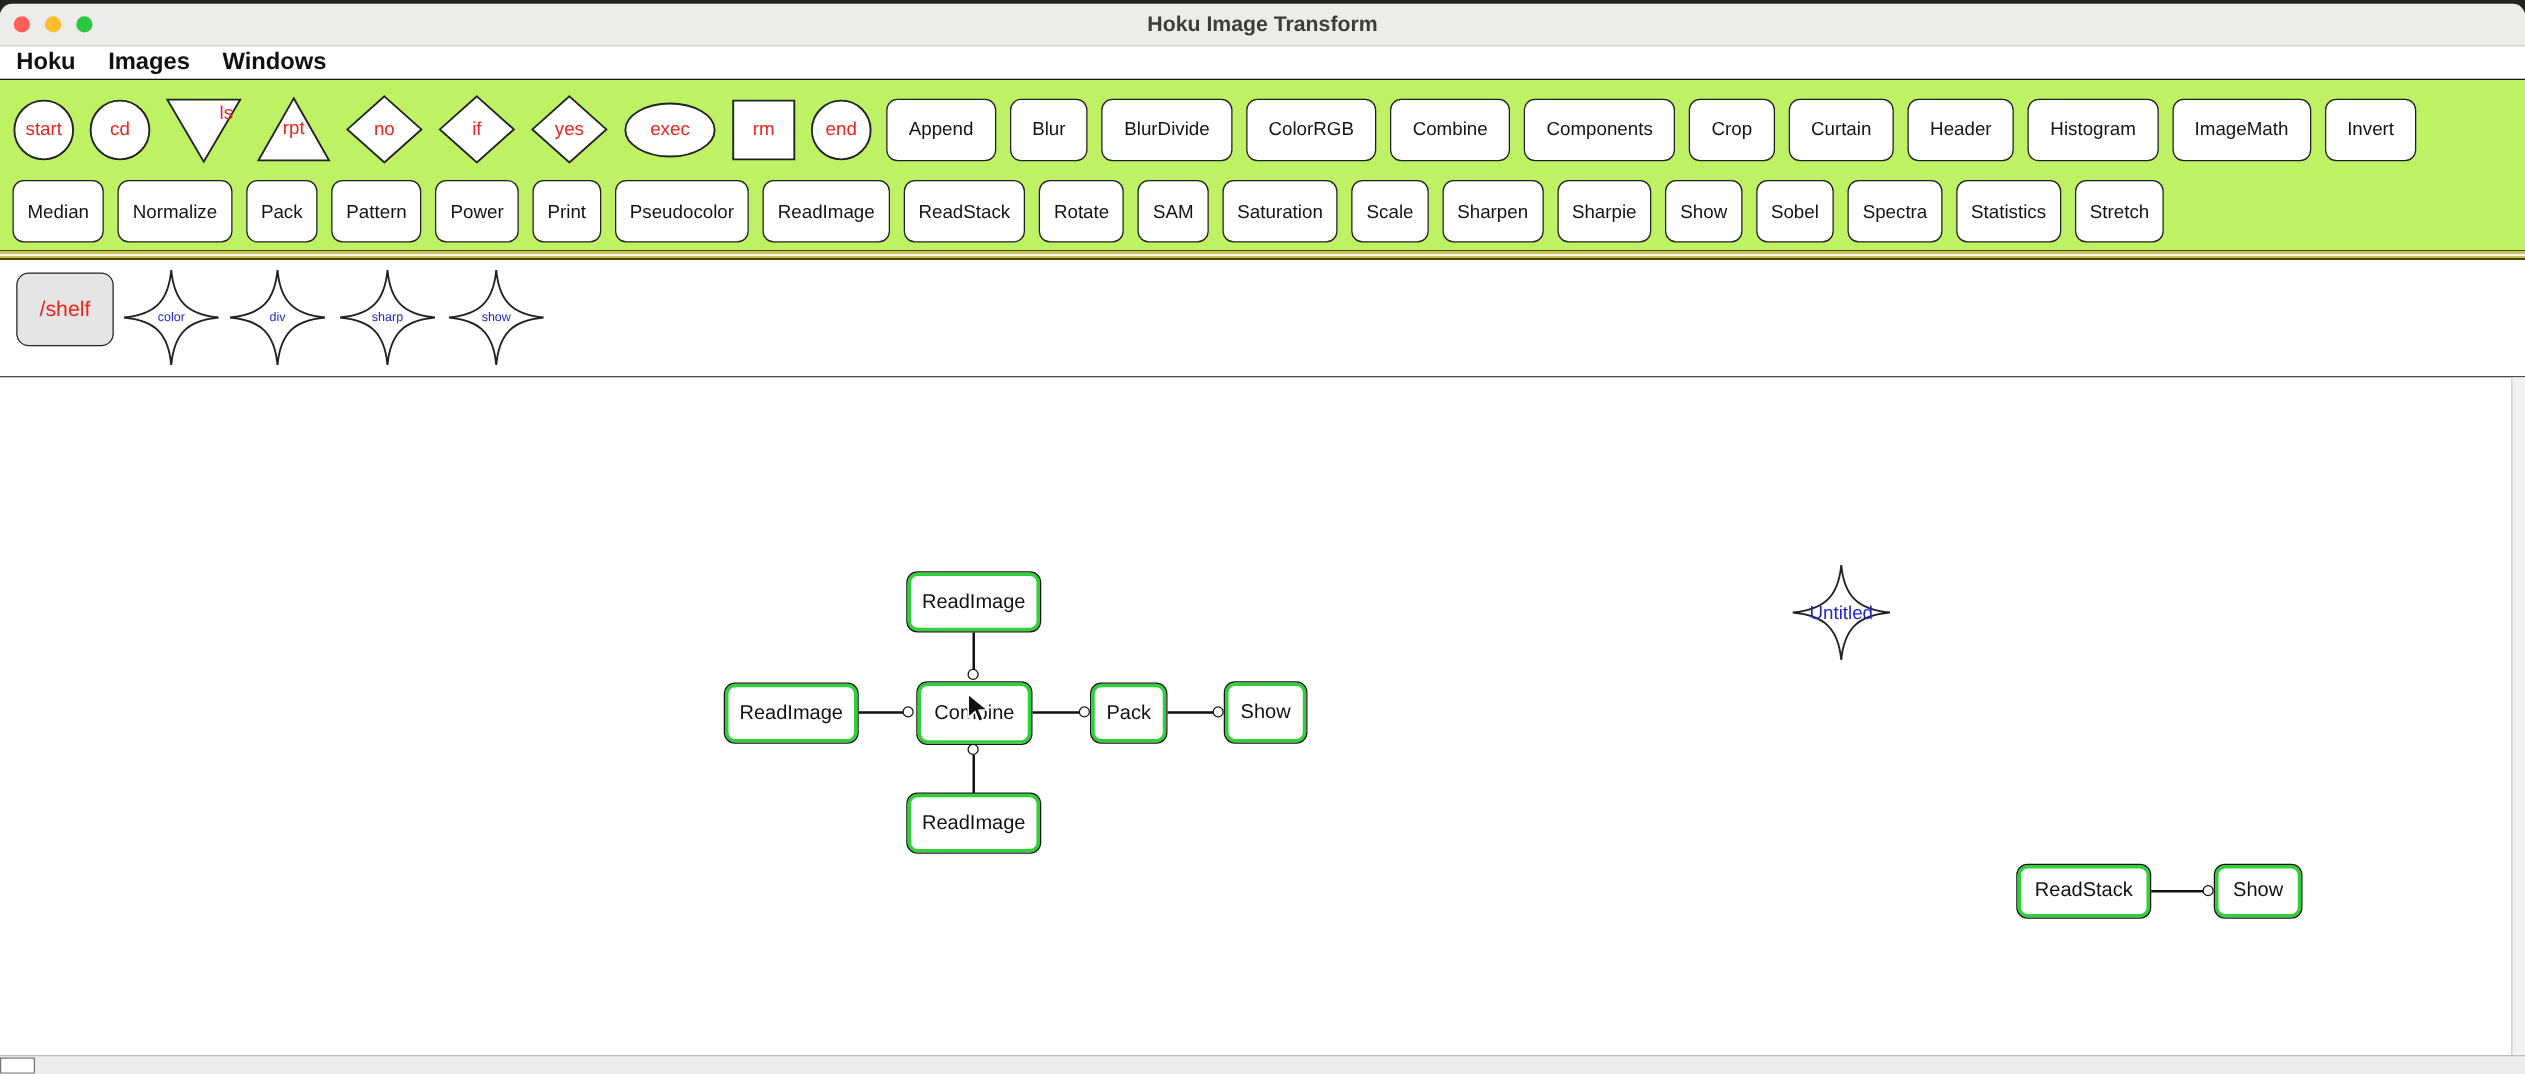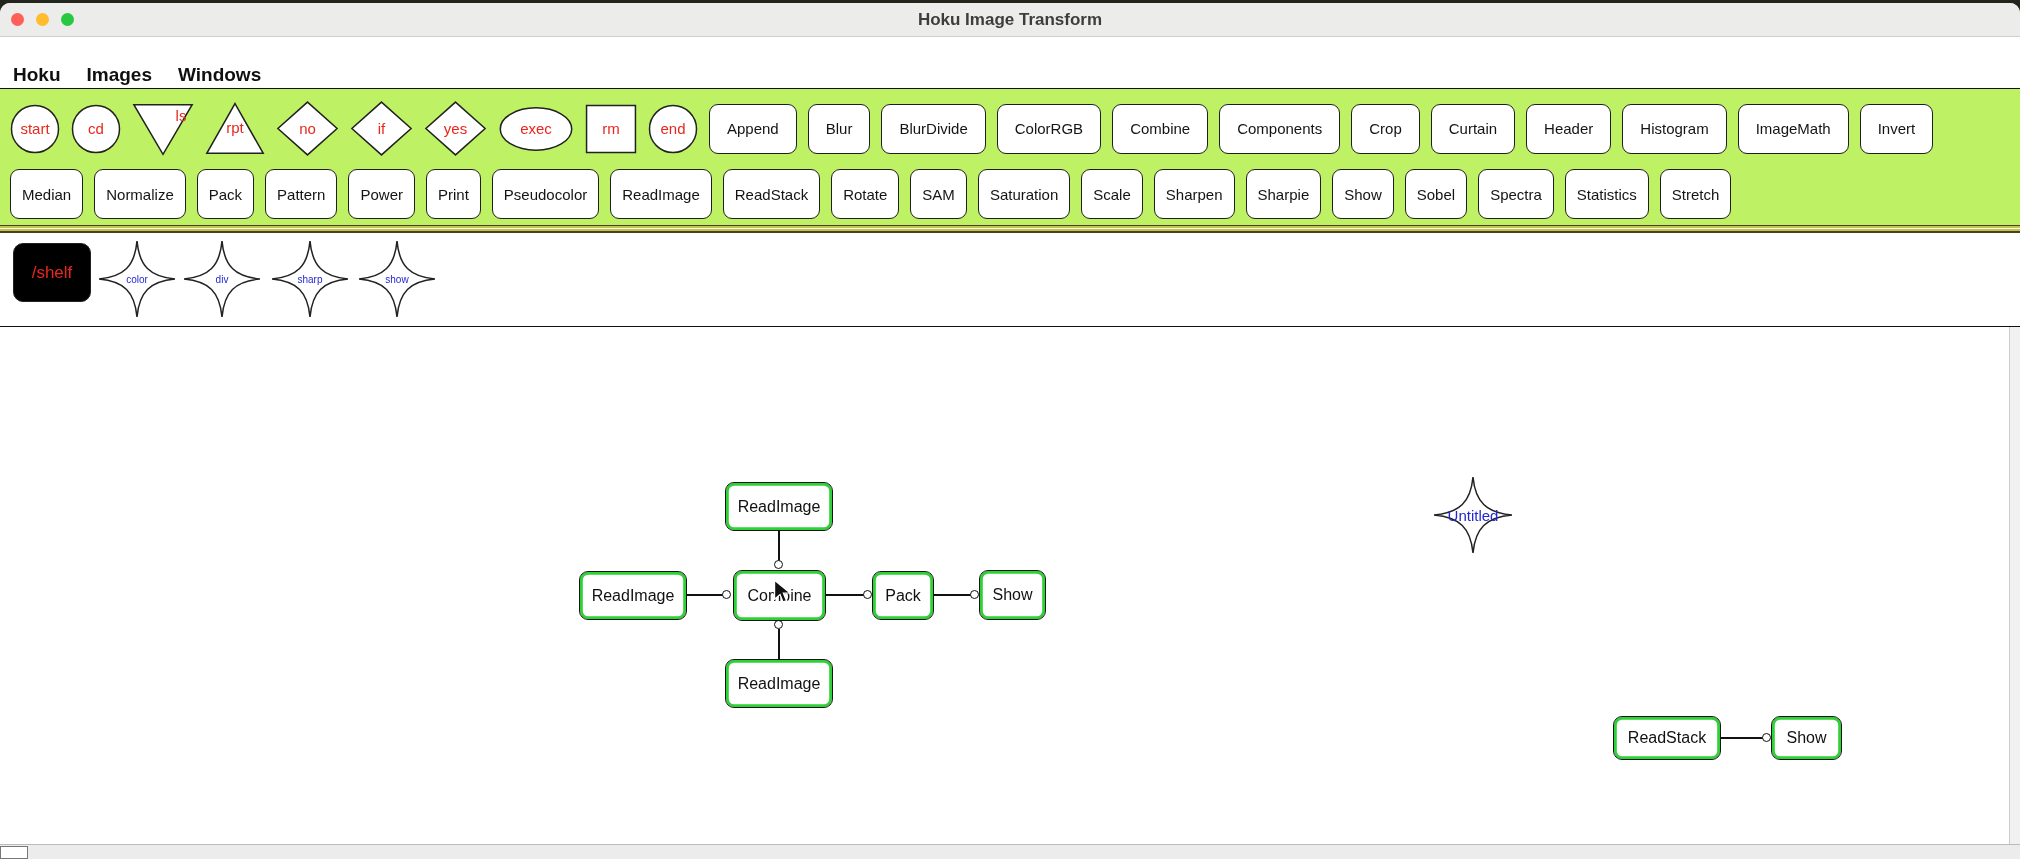--- a/index.html
+++ b/index.html
@@ -8,21 +8,21 @@
     border-radius:10px 10px 0 0;overflow:hidden;display:flex;flex-direction:column;}
   
   .titlebar{height:33px;background:#ececea;border-bottom:1px solid #cfcfcd;position:relative;flex:0 0 auto;}
   .traffic{position:absolute;top:10px;left:11px;display:flex;gap:12px;}
   .tl{width:13px;height:13px;border-radius:50%;}
   .tl.red{background:#ff5f57;}.tl.yellow{background:#febc2e;}.tl.green{background:#28c840;}
   .title{position:absolute;left:0;right:0;top:0;height:33px;display:flex;align-items:center;justify-content:center;
     font-size:17px;font-weight:bold;color:#3d3d3d;}
   
   .menubar{height:26px;background:#fff;border-bottom:1.6px solid #111;display:flex;align-items:center;
-    gap:26px;padding-left:13px;flex:0 0 auto;margin-top:25px;}
+    gap:26px;padding-left:13px;flex:0 0 auto;}
   .menu-item{font-size:19px;font-weight:bold;color:#101010;}
   
   .toolbar{background:#bef264;padding:12px 0 6px 10px;flex:0 0 auto;}
   .trow{display:flex;align-items:center;gap:11px;}
   .trow2{margin-top:13px;}
   .trow3{margin-top:12px;}
   .tbtn{height:48px;border:1.6px solid #1f1f1f;border-radius:9px;background:#fff;color:#141414;
     font-size:15px;display:flex;align-items:center;justify-content:center;padding:0 17px;white-space:nowrap;}
   .trow2 .tbtn{padding:0 11px;}
   .trow3 .tbtn{height:50px;padding:0 20px;}
@@ -37,21 +37,21 @@
   .shape-tri-down{width:62px;height:54px;align-items:flex-start;}
   .shape-tri-down .slabel{margin-top:5px;margin-left:36px;}
   .shape-tri-up{width:60px;height:54px;align-items:center;}
   .shape-tri-up .slabel{margin-bottom:2px;}
   
   .divider{height:8px;flex:0 0 auto;
     background:linear-gradient(#44441f 0 1px,#c8c253 1px 3px,#fbfbec 3px 4.5px,#c8c253 4.5px 6.5px,#44441f 6.5px 8px);}
   
   .shelf{height:93px;background:#fff;border-bottom:1.6px solid #111;position:relative;flex:0 0 auto;}
   .shelf-btn{position:absolute;left:13px;top:10px;width:76px;height:57px;border:1.6px solid #222;border-radius:10px;
-    background:#000000;color:#e9271d;font-size:17px;display:flex;align-items:center;justify-content:center;}
+    background:#e5e5e5;color:#e9271d;font-size:17px;display:flex;align-items:center;justify-content:center;}
   .star{position:absolute;top:8px;width:76px;height:76px;display:flex;align-items:center;justify-content:center;}
   .star svg{position:absolute;inset:0;width:100%;height:100%;}
   .star .starlabel{position:relative;z-index:1;color:#2128d1;font-size:10px;white-space:nowrap;}
   
   .canvas{flex:1 1 auto;background:#fff;position:relative;}
   .gnode{position:absolute;background:#fff;border:1.6px solid #151515;border-radius:9px;
     box-shadow:inset 0 0 0 2.8px #2ed136;display:flex;align-items:center;justify-content:center;
     font-size:16px;color:#111;box-sizing:border-box;}
   .hline{position:absolute;height:1.6px;background:#111;}
   .vline{position:absolute;width:1.6px;background:#111;}

